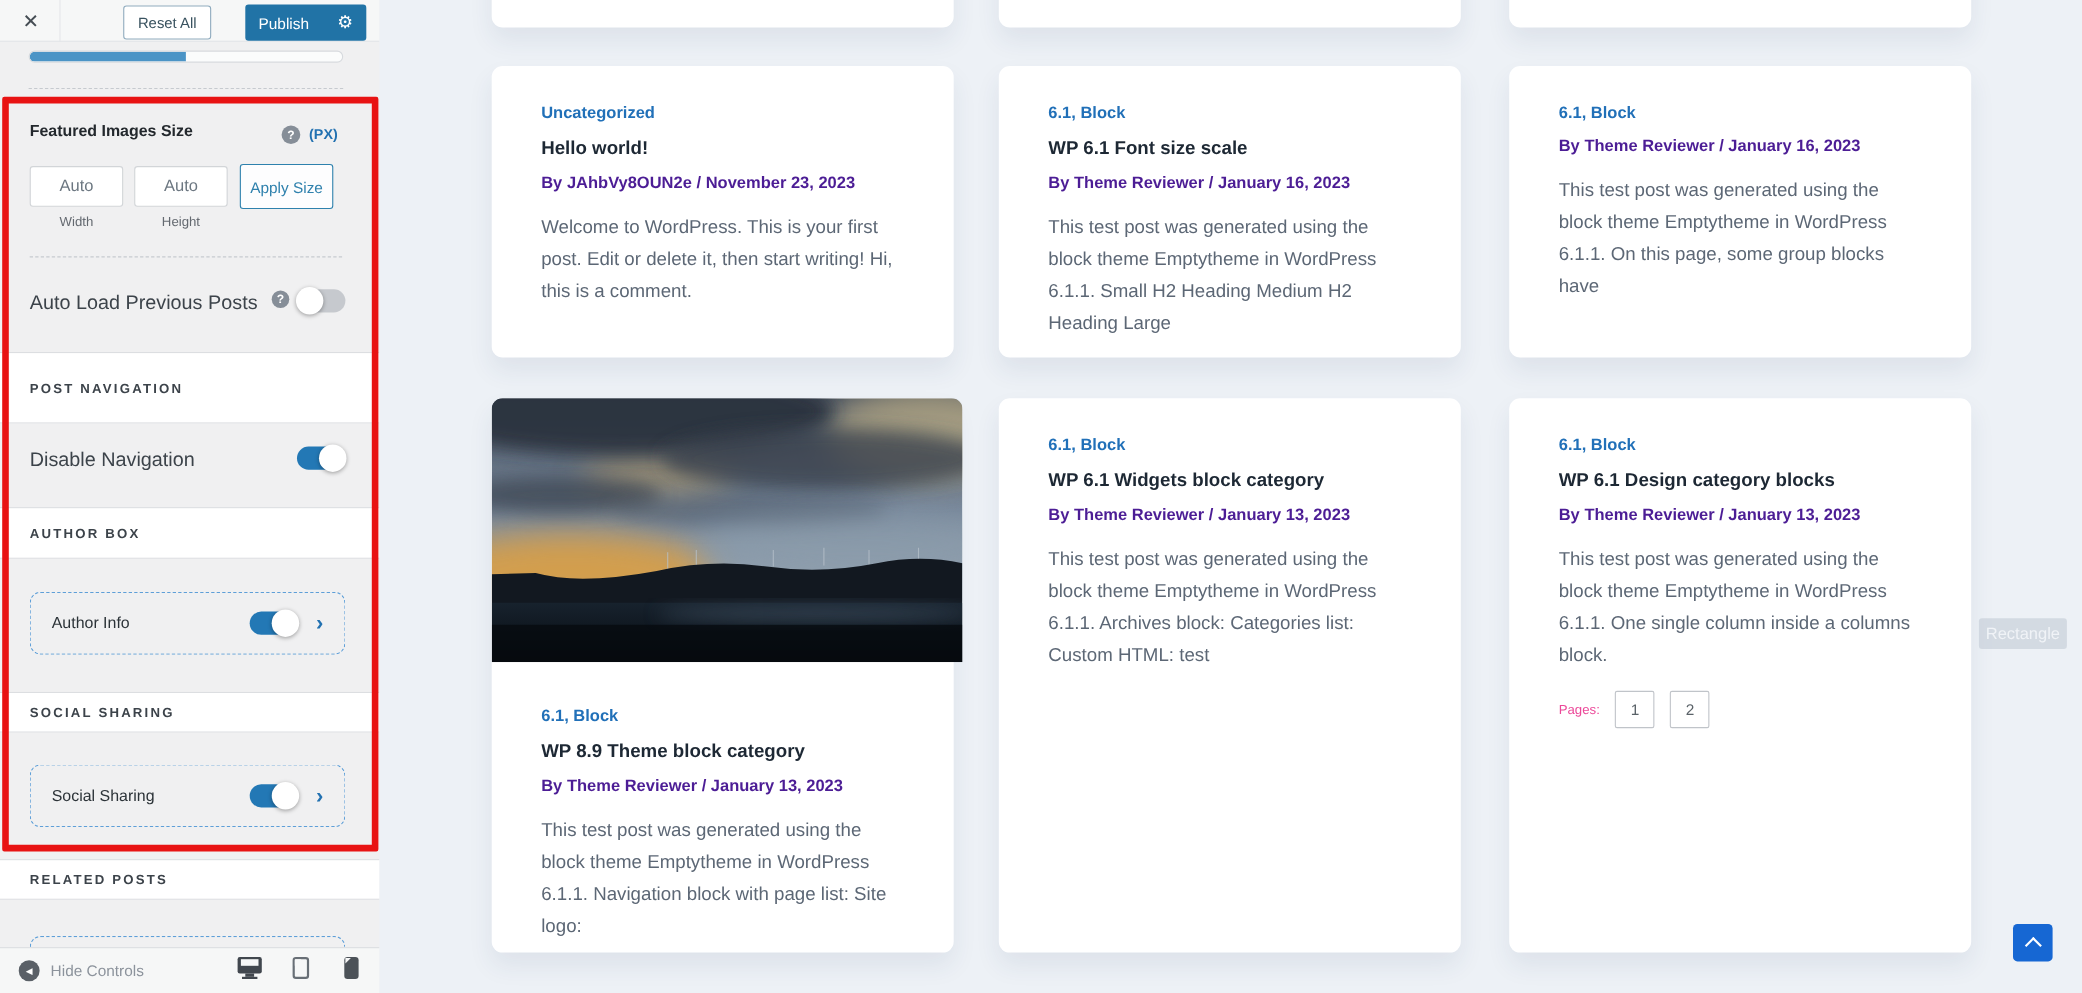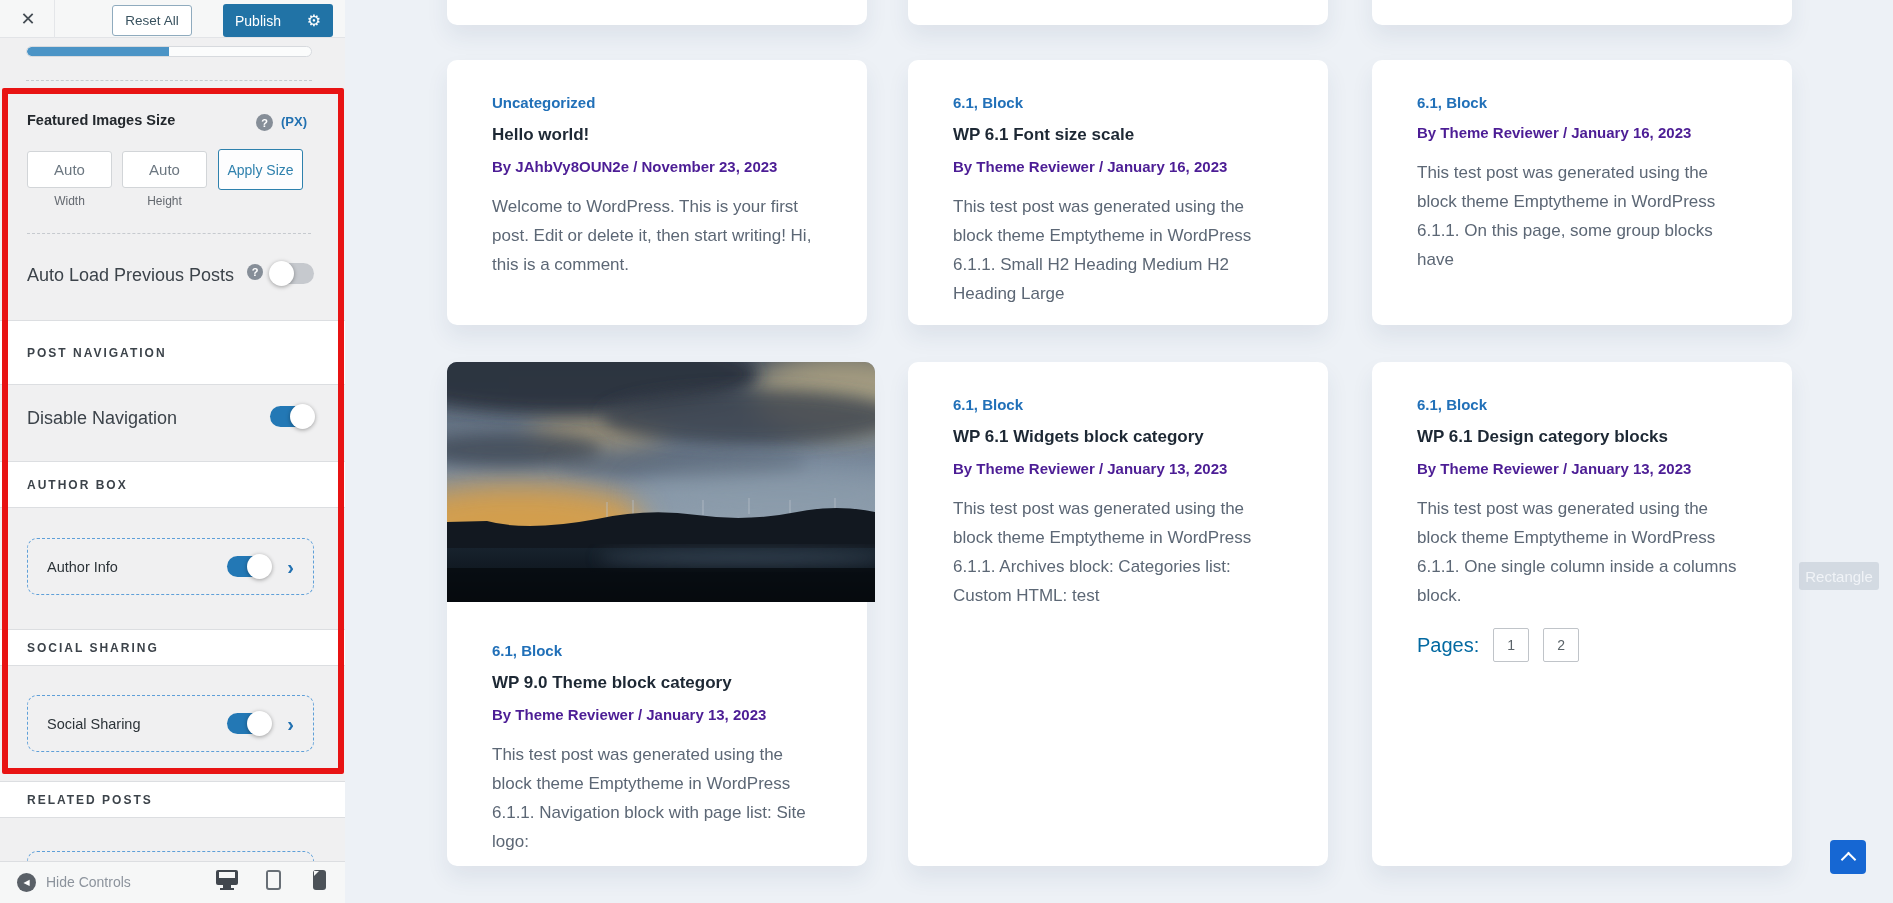--- a/index.html
+++ b/index.html
@@ -57,21 +57,21 @@
 
   
   .card { position:absolute; width:420px; background:#fff; border-radius:10px; box-shadow:0 12px 22px rgba(40,65,105,.08); }
   .card .pad { padding:34px 45px 0 45px; }
   .cat { font-size:15px; font-weight:700; color:#2170b8; cursor:pointer; }
   .ptitle { font-size:17px; font-weight:600; color:#1d2834; margin-top:14px; white-space:nowrap; overflow:hidden; cursor:pointer; }
   .pmeta { font-size:15px; font-weight:700; color:#4c1d95; margin-top:13px; }
   .pexcerpt { font-size:17px; color:#5c6775; margin-top:17px; line-height:29px; }
   .thumb { width:428px; height:240px; border-radius:10px 10px 0 0; overflow:hidden; display:block; }
   .pagerow { display:flex; align-items:center; gap:14px; margin-top:18px; }
-  .pages-label { font-size:20px; color:#0369a1; }
+  .pages-label { font-size:12px; color:#ec4899; }
   .page-box { width:36px; height:34px; border:1px solid #c0c4c9; border-radius:2px; display:flex; align-items:center; justify-content:center; font-size:14px; color:#5a6268; cursor:pointer; }
 
   .rect-badge { position:absolute; left:1799px; top:562px; width:80px; height:28px; background:rgba(190,198,210,.55); border-radius:3px; display:flex; align-items:center; justify-content:center; font-size:15px; color:#f0f3f7; }
   .scrolltop { position:absolute; left:1830px; top:840px; width:36px; height:34px; background:#1667d3; border-radius:4px; display:flex; align-items:center; justify-content:center; cursor:pointer; }
   .chev-up { width:11px; height:11px; border-left:2.5px solid #fff; border-top:2.5px solid #fff; transform:rotate(45deg); margin-top:5px; }
 </style>
 </head>
 <body>
 
 <div id="app">
@@ -233,21 +233,21 @@
             <line x1="388" y1="136" x2="388" y2="150"></line>
         </g>
         <path d="M0 160 L0 240 L428 240 L428 150 Q390 142 350 150 Q300 160 250 153 Q200 146 150 157 Q80 170 40 159 Z" fill="#121820"></path>
         <rect y="186" width="428" height="54" fill="url(#water)"></rect>
         <ellipse cx="295" cy="196" rx="145" ry="7" fill="#46586a" opacity=".65" filter="url(#b8)"></ellipse>
         <rect y="206" width="428" height="34" fill="#05090e" opacity=".75"></rect>
       </svg>
     </div>
     <div class="pad" style="padding-top:40px;">
       <div class="cat">6.1, Block</div>
-      <div class="ptitle">WP 9.0 Theme block category</div>
+      <div class="ptitle">WP 8.9 Theme block category</div>
       <div class="pmeta">By Theme Reviewer / January 13, 2023</div>
       <div class="pexcerpt">This test post was generated using the block theme Emptytheme in WordPress 6.1.1. Navigation block with page list: Site logo:</div>
     </div>
   </div>
 
   <div class="card" style="left:908px; top:362px; height:504px;">
     <div class="pad">
       <div class="cat">6.1, Block</div>
       <div class="ptitle">WP 6.1 Widgets block category</div>
       <div class="pmeta">By Theme Reviewer / January 13, 2023</div>

